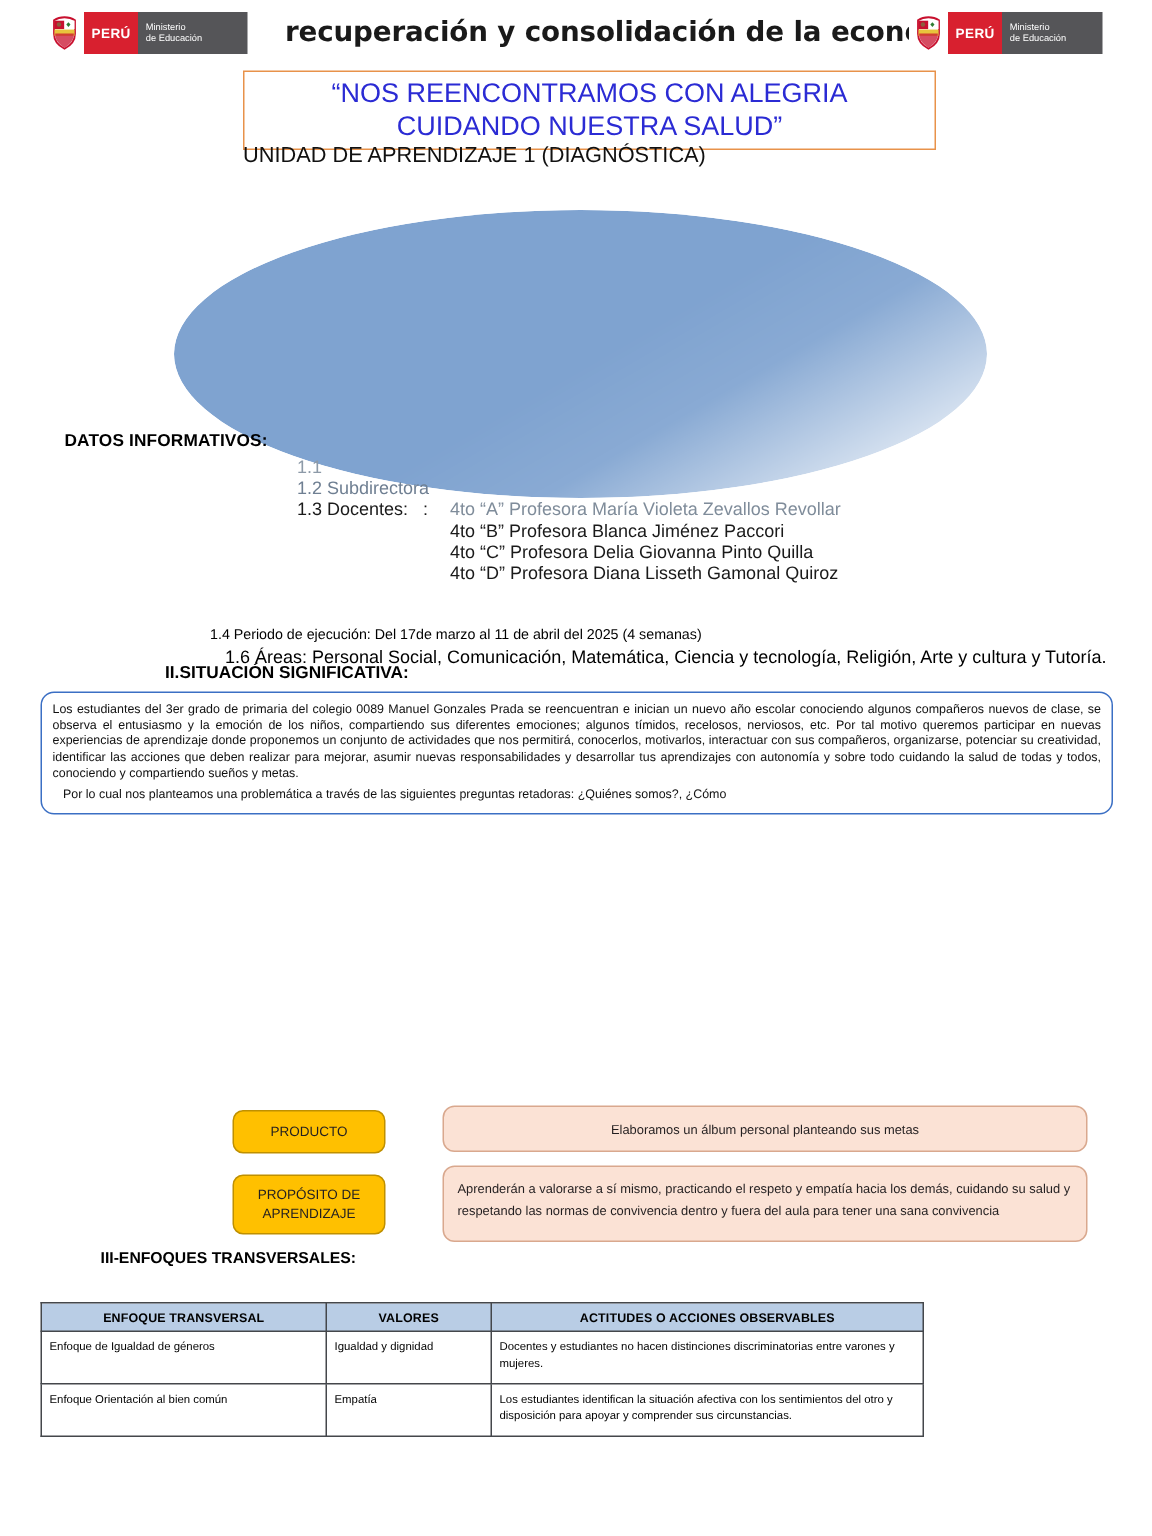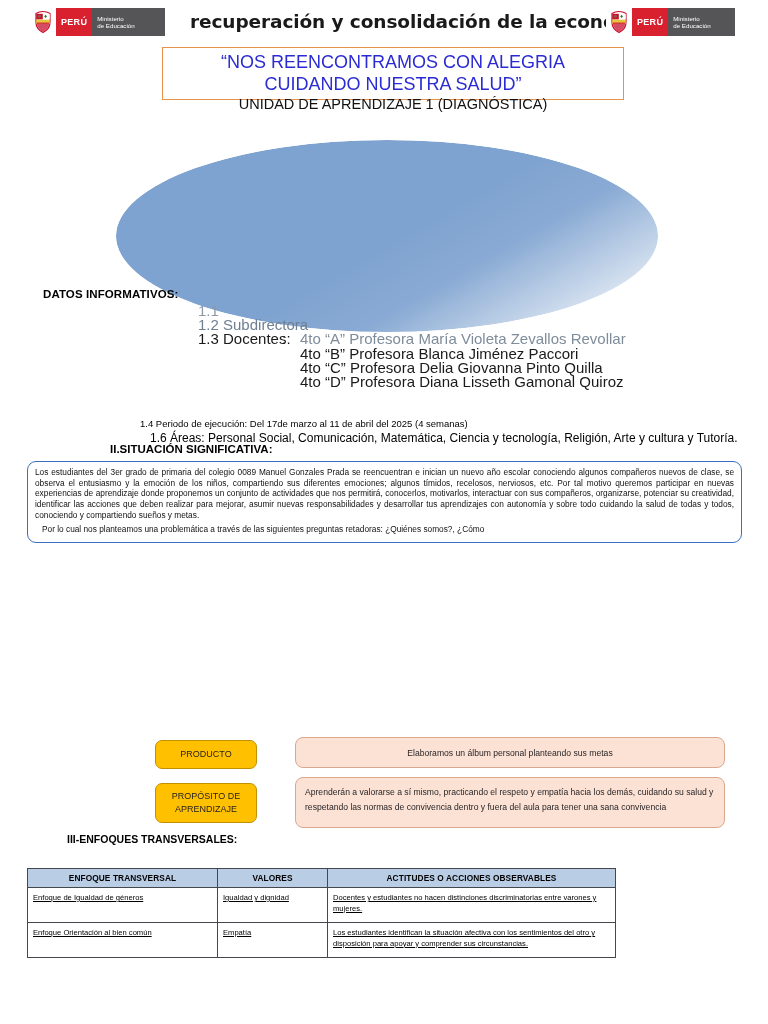--- a/index.html
+++ b/index.html
@@ -106,21 +106,21 @@
     font-family: "Liberation Sans", sans-serif;
     letter-spacing: 0px;
   }
   .title-line-1 { top: 52px; }
   .title-line-2 { top: 74px; }
   .subtitle-line {
     position: absolute;
     left: 162px;
     top: 96px;
     width: 462px;
-    text-align: center;
+    text-align: left;
     color: #111111;
     font-size: 14.5px;
     font-family: "Liberation Sans", sans-serif;
   }
 
   
   .blue-ellipse {
     position: absolute;
     left: 116px;
     top: 140px;
@@ -141,21 +141,21 @@
     font-size: 11.5px;
     font-weight: bold;
     letter-spacing: .1px;
     font-family: "Liberation Sans", sans-serif;
     padding-left: 16px;
   }
   .datos-list {
     position: absolute;
     left: 198px;
     top: 304px;
-    font-size: 15px;
+    font-size: 12px;
     line-height: 14.2px;
     font-family: "Liberation Sans", sans-serif;
     color: #1a1a1a;
   }
   .datos-row { display: flex; white-space: nowrap; }
   .datos-label { width: 84px; flex: none; }
   .datos-colon { width: 18px; flex: none; }
   .faded-1 { color: #8d9aa8; }
   .faded-2 { color: #6f7f92; }
   .faded-3 { color: #7f8c9a; }
@@ -283,21 +283,20 @@
     font-weight: bold;
     text-align: center;
     padding: 4px 3px;
     letter-spacing: .1px;
   }
   .enfoques-table td {
     background: #ffffff;
     font-size: 7.6px;
     padding: 5px 5px 8px 5px;
     line-height: 10.5px;
-    text-decoration: underline;
   }
   .col-enfoque { width: 190px; }
   .col-valores { width: 110px; }
   .col-actitudes { width: auto; }
 </style>
 </head>
 <body>
 
 <div class="header-band">
 

